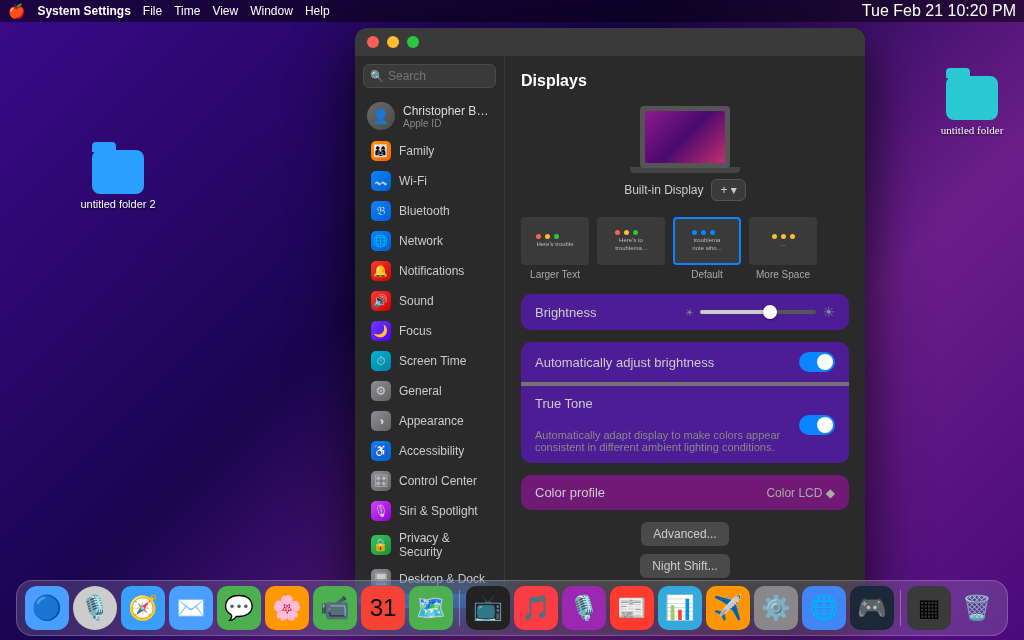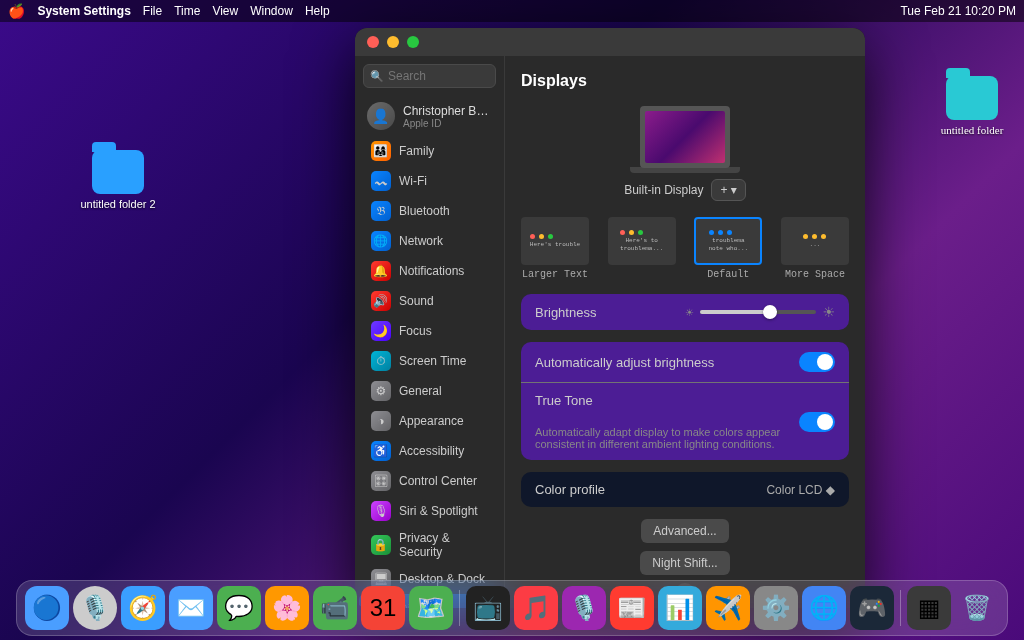--- a/index.html
+++ b/index.html
@@ -39,21 +39,21 @@
       gap: 12px;
     }
     .apple-logo {
       font-size: 14px;
     }
     .menubar-right {
       margin-left: auto;
       display: flex;
       align-items: center;
       gap: 10px;
-      font-size: 12px;
+      font-size: 16px;
       justify-content: center;
     }
 
     
     .desktop-icon {
       position: absolute;
       display: flex;
       flex-direction: column;
       align-items: center;
       gap: 4px;
@@ -285,22 +285,21 @@
       display: flex;
       align-items: center;
       gap: 3px;
     }
 
     
     .resolution-row {
       display: flex;
       gap: 8px;
       margin-bottom: 14px;
-      justify-content: space-between;
-      font-family: Liberation Mono, monospace;
+      justify-content: flex-start;
     }
     .res-option {
       width: 68px;
       display: flex;
       flex-direction: column;
       align-items: center;
       gap: 4px;
       cursor: pointer;
     }
     .res-thumb {
@@ -330,21 +329,21 @@
     .settings-section {
       background: #4c1d95;
       border-radius: 10px;
       margin-bottom: 12px;
       overflow: hidden;
     }
     .settings-row {
       display: flex;
       align-items: center;
       padding: 10px 14px;
-      border-bottom: 1px solid #737373;
+      border-bottom: 4px solid #737373;
     }
     .settings-row:last-child { border-bottom: none; }
     .settings-row-label {
       color: #ccc;
       font-size: 13px;
       flex: 1;
     }
     .settings-row-sublabel {
       color: #888;
       font-size: 11px;
@@ -404,21 +403,21 @@
       height: 16px;
       background: white;
       border-radius: 50%;
     }
 
     
     .color-profile-row {
       display: flex;
       align-items: center;
       padding: 10px 14px;
-      background: #0f172a;
+      background: #701a75;
       border-radius: 10px;
       margin-bottom: 12px;
     }
     .color-profile-label { color: #ccc; font-size: 13px; flex: 1; }
     .color-profile-value {
       color: #aaa;
       font-size: 12px;
       display: flex;
       align-items: center;
       gap: 4px;

